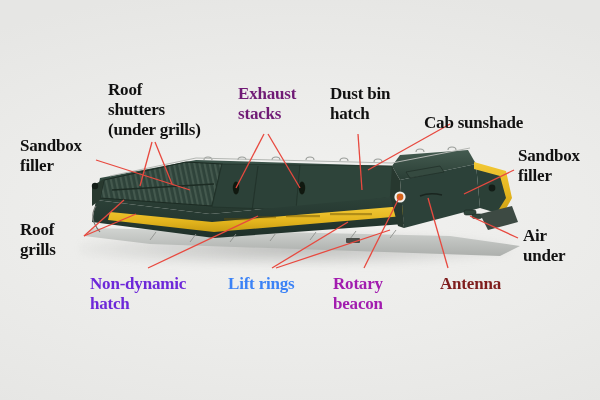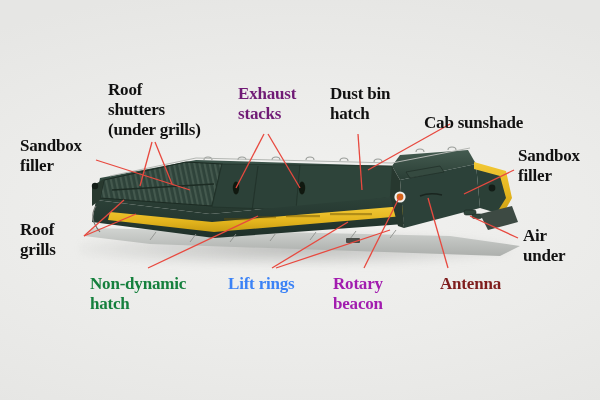--- a/index.html
+++ b/index.html
@@ -210,21 +210,21 @@
 stacks</div>
       <div class="label l" style="left: 330px; top: 84px; color: rgb(17, 17, 17);">Dust bin
 hatch</div>
       <div class="label l" style="left: 424px; top: 100px; color: rgb(17, 17, 17); margin-top: 13px;">Cab sunshade</div>
       <div class="label l" style="left: 518px; top: 146px; color: rgb(17, 17, 17);">Sandbox
 filler</div>
       <div class="label l" style="left: 523px; top: 226px; color: rgb(17, 17, 17);">Air
 under</div>
       <div class="label l" style="left: 20px; top: 220px; color: rgb(17, 17, 17);">Roof
 grills</div>
-      <div class="label l" style="left: 90px; top: 274px; color: #15803d;">Non-dynamic
+      <div class="label l" style="left: 90px; top: 274px; color: #6d28d9;">Non-dynamic
 hatch</div>
       <div class="label l" style="left: 228px; top: 274px; color: #3b82f6;">Lift rings</div>
       <div class="label l" style="left: 333px; top: 274px; color: #a21caf;">Rotary
 beacon</div>
       <div class="label l" style="left: 440px; top: 274px; color: #7f1d1d;">Antenna</div>
     </div>
 
 </div>
 
 </body></html>

